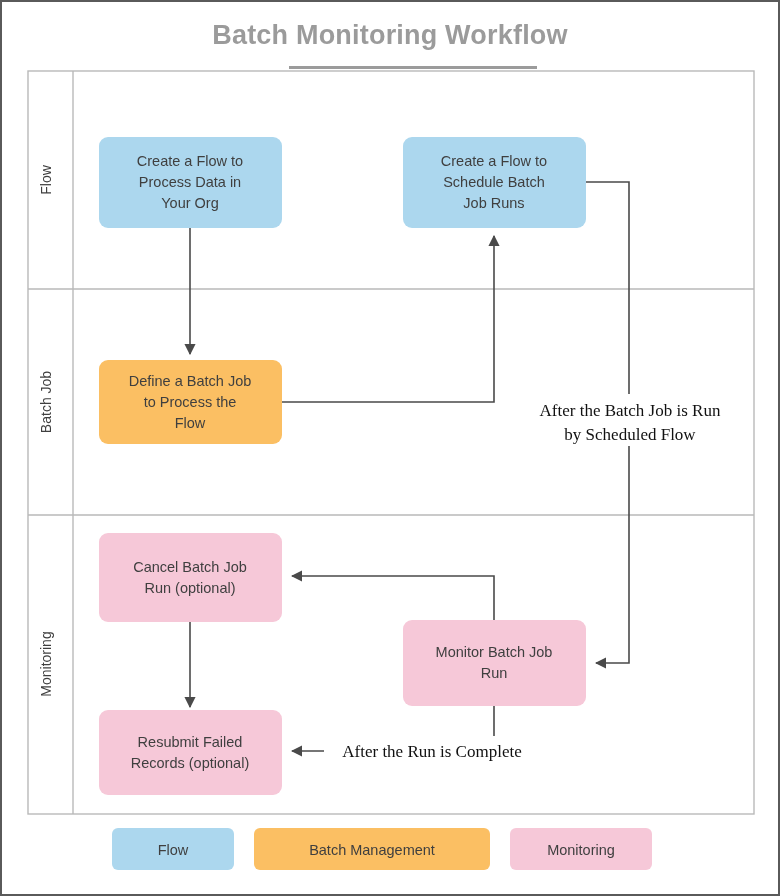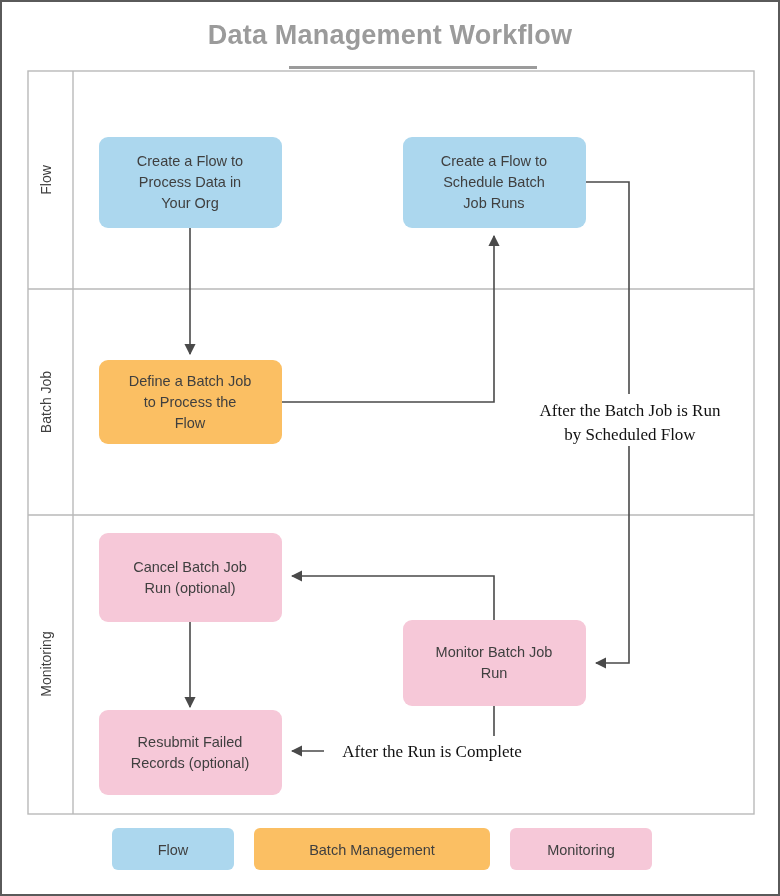--- a/index.html
+++ b/index.html
@@ -42,21 +42,21 @@
     font-size:14.5px;fill:#3f3f3f;
   }
   .conn{stroke:#4a4a4a;stroke-width:1.6;fill:none;}
   .lane-line{stroke:#b9b9b9;stroke-width:1.4;fill:none;}
 </style>
 </head>
 <body>
 
 <div id="page">
 
-  <div id="title">Data Management Workflow</div>
+  <div id="title">Batch Monitoring Workflow</div>
   <div id="title-underline"></div>
 
   <svg id="diagram" viewBox="0 0 776 892">
 
     <g>
       <rect x="26" y="69" width="726" height="743" fill="#ffffff" class="lane-line"></rect>
       <line x1="71" y1="69" x2="71" y2="812" class="lane-line"></line>
       <line x1="26" y1="287" x2="752" y2="287" class="lane-line"></line>
       <line x1="26" y1="513" x2="752" y2="513" class="lane-line"></line>
     </g>

